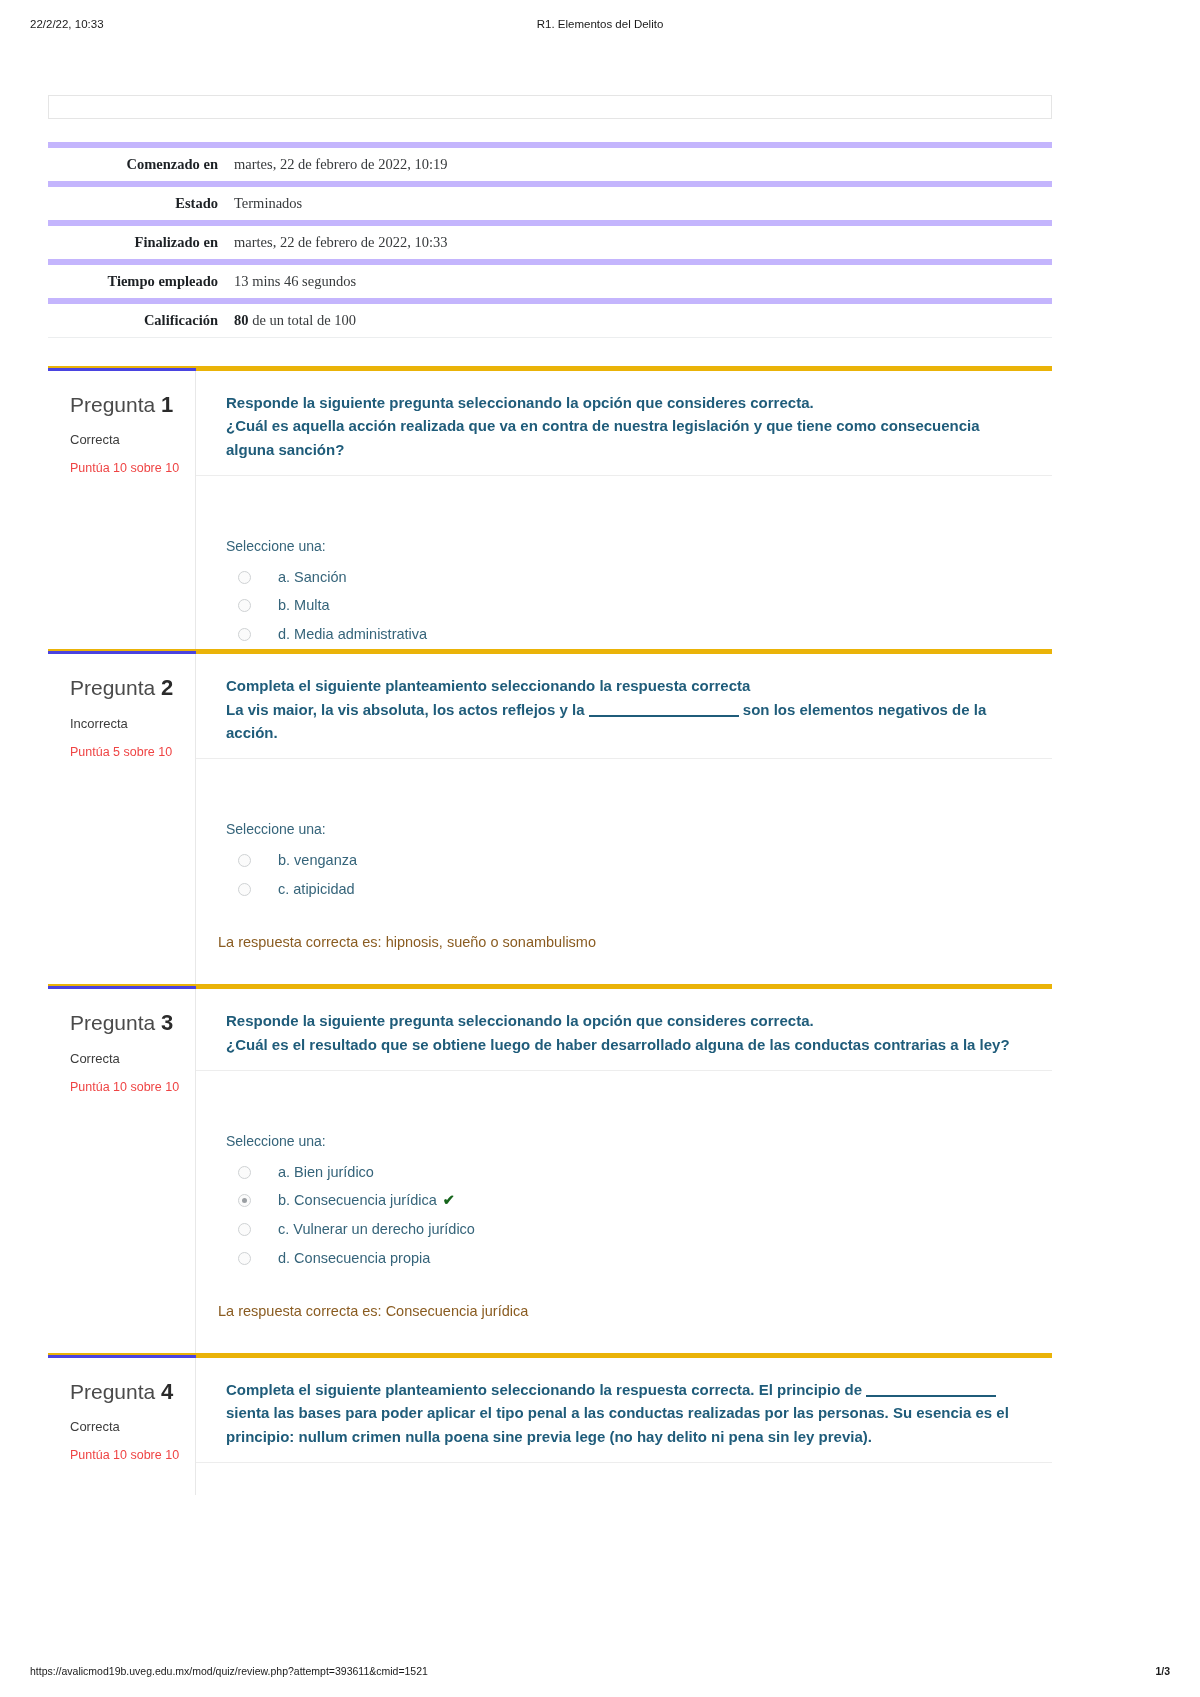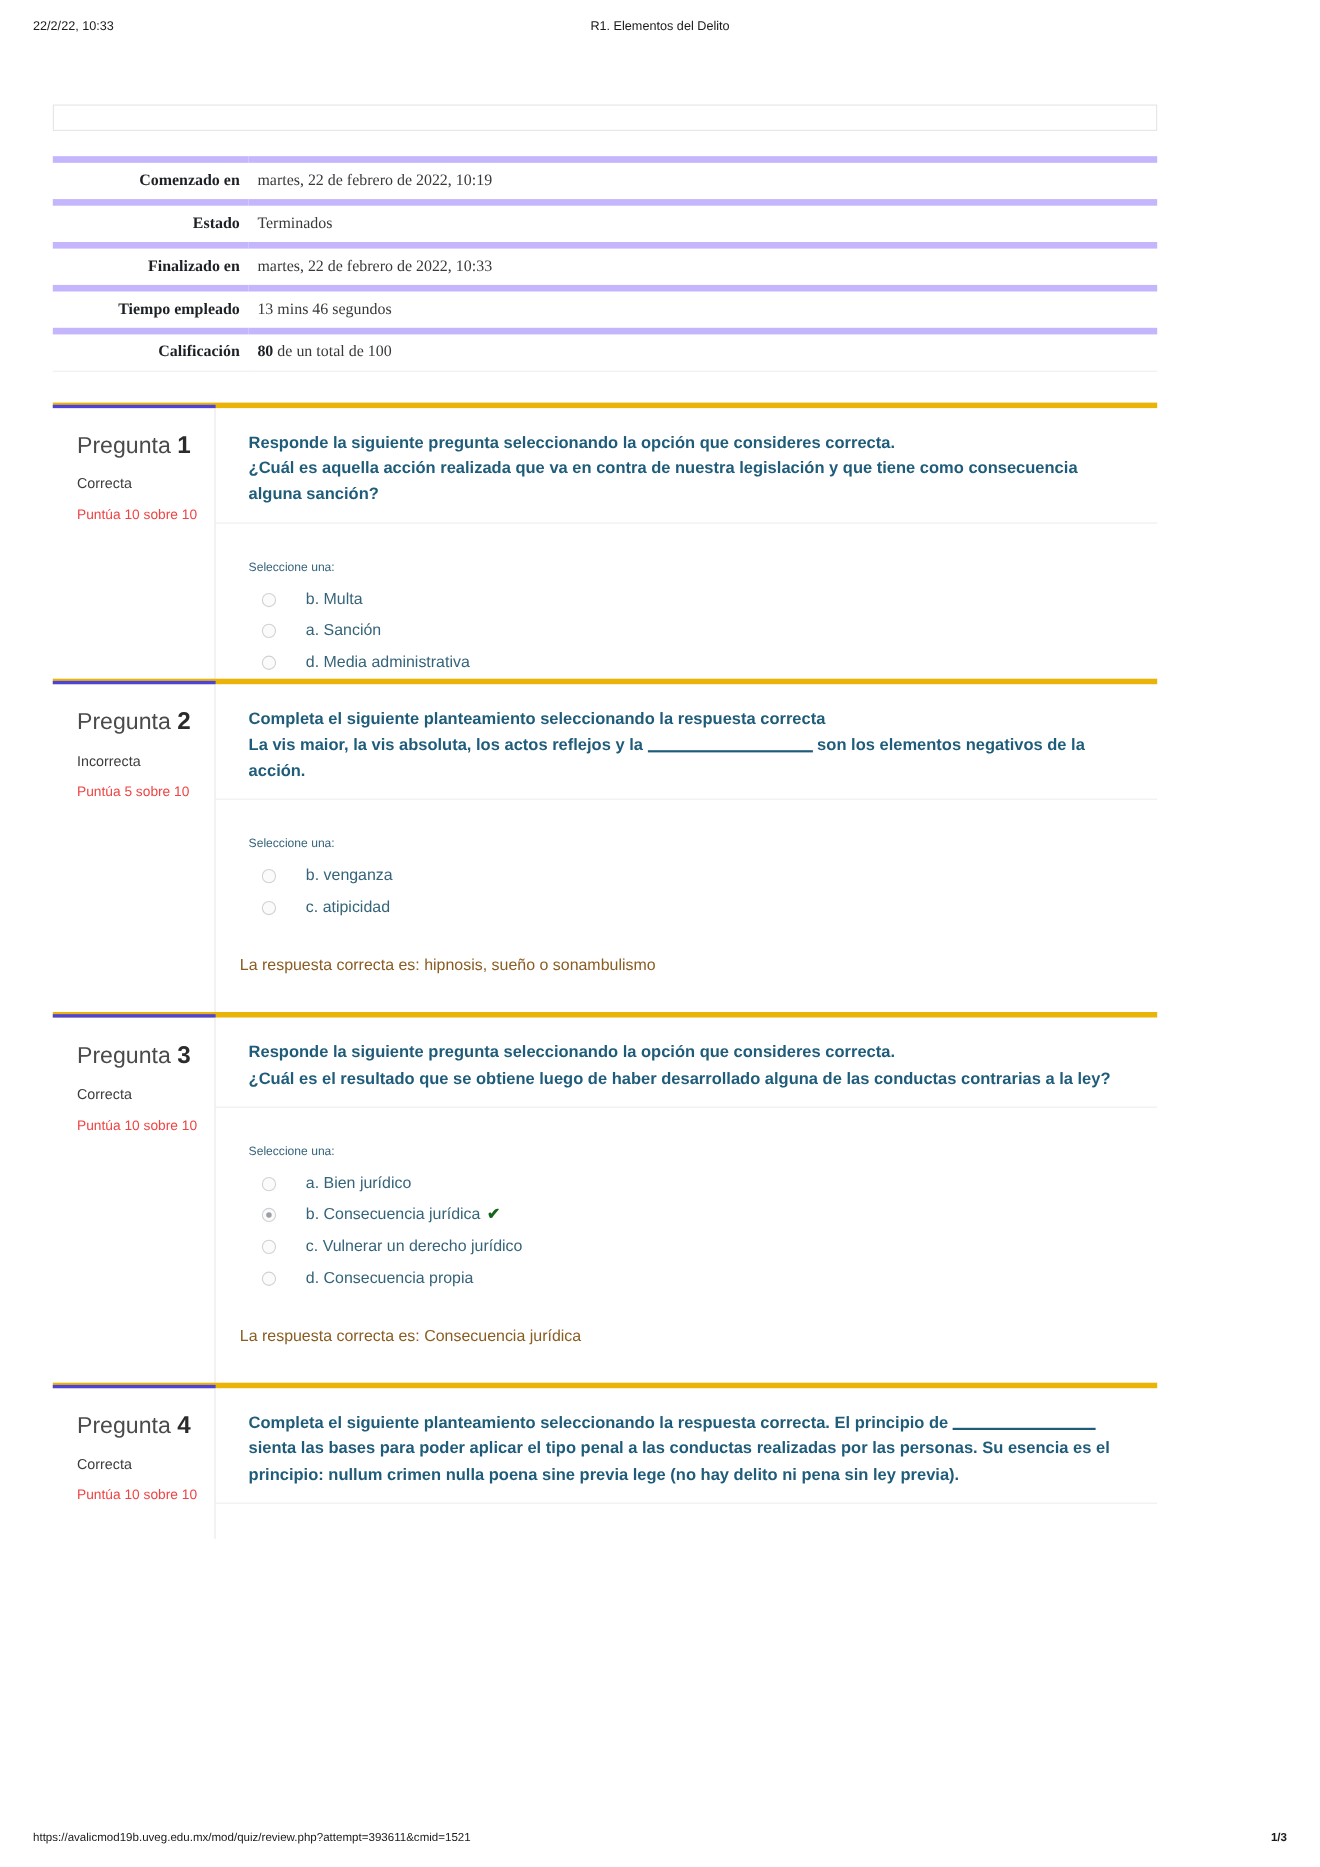--- a/index.html
+++ b/index.html
@@ -138,23 +138,24 @@
     border-bottom: 2px solid #1f5c7a;
     width: 150px;
     vertical-align: -2px;
   }
   .q-text .blank.short { width: 130px; }
 
   .q-answer {
     padding: 34px 30px 0 30px;
   }
   .prompt {
-    font-size: 11px;
+    font-size: 14px;
     color: #35647a;
     margin-bottom: 10px;
+    margin-top: 28px;
   }
   .opt-list { list-style: none; margin: 0; padding: 0; }
   .opt {
     display: flex;
     align-items: flex-start;
     padding: 4px 0 5px 0;
   }
   .radio {
     flex: 0 0 auto;
     width: 13px; height: 13px;
@@ -234,25 +235,25 @@
     <div class="q-body">
       <div class="q-text">
         <div>Responde la siguiente pregunta seleccionando la opción que consideres correcta.</div>
         <div>¿Cuál es aquella acción realizada que va en contra de nuestra legislación y que tiene como consecuencia alguna sanción?</div>
       </div>
       <div class="q-answer">
         <div class="prompt">Seleccione una:</div>
         <ul class="opt-list">
           <li class="opt">
             <span class="radio"></span>
+            <span class="opt-label">a. Sanción</span>
+          </li>
+          <li class="opt">
+            <span class="radio"></span>
             <span class="opt-label">b. Multa</span>
-          </li>
-          <li class="opt">
-            <span class="radio"></span>
-            <span class="opt-label">a. Sanción</span>
           </li>
           <li class="opt">
             <span class="radio"></span>
             <span class="opt-label">d. Media administrativa</span>
           </li>
         </ul>
       </div>
     </div>
   </div>
 

